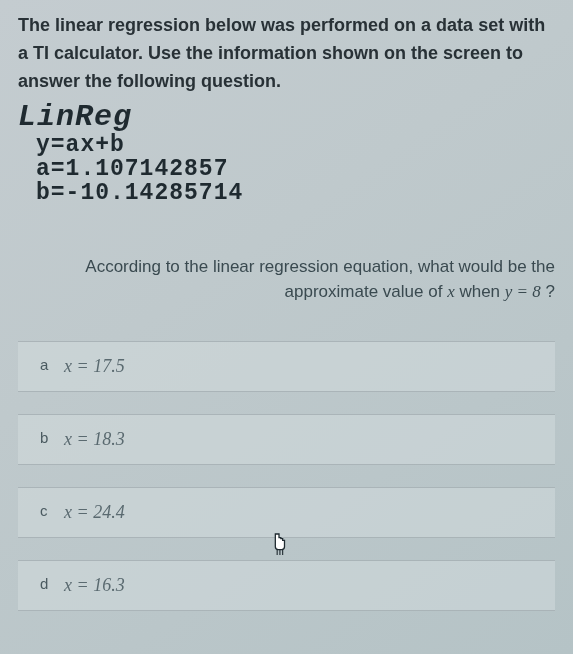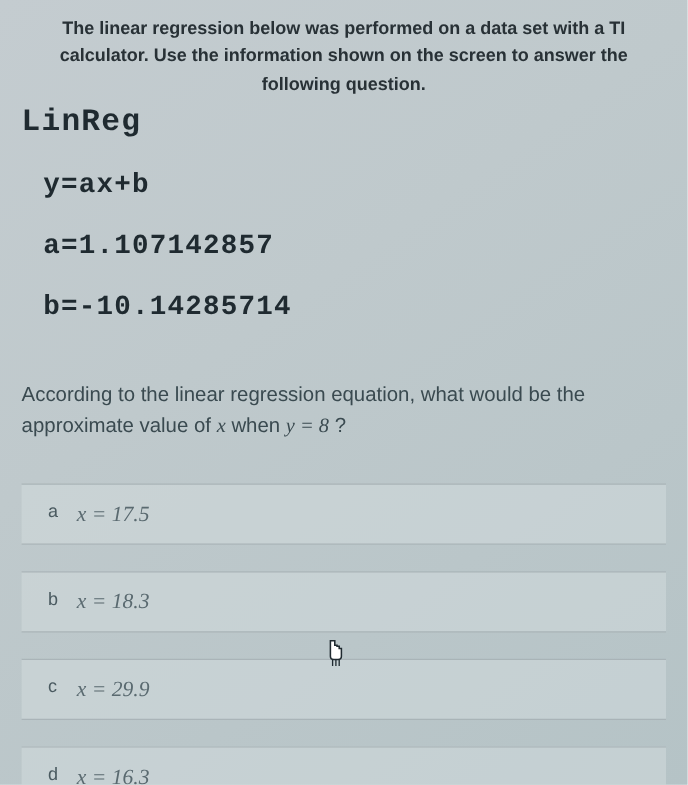--- a/index.html
+++ b/index.html
@@ -4,33 +4,33 @@
 <style>
 * { margin:0; padding:0; box-sizing:border-box; }
 body {
   width:573px; height:654px;
   background:linear-gradient(145deg,#c4ccd0 0%,#bfc9cc 40%,#b5c3c6 100%);
   font-family:Arial,Helvetica,sans-serif;
   color:#2a3338;
   padding:12px 18px 0 18px;
   overflow:hidden;
 }
-.intro { font-size:15px; line-height:1.55; font-weight:600; color:#283136;text-align:center; }
+.intro { font-size:18px; line-height:1.55; font-weight:600; color:#283136; }
 .linreg {
   margin-top:6px;
   font-family:"Courier New",monospace;
   font-weight:700;
   font-size:23px;
   line-height:1.05;
   letter-spacing:1px;
   color:#1f2a30;
 }
-.linreg .title { font-size:26px; }
-.linreg .indent { padding-left:18px;margin-top:27px; }
-.question { margin-top:48px; font-size:17px; line-height:1.5; color:#3a4a50; font-weight:500; }
+.linreg .title { font-size:30px;font-style:italic; }
+.linreg .indent { padding-left:18px; }
+.question { margin-top:48px; font-size:17px; line-height:1.5; color:#3a4a50; font-weight:500;text-align:right; }
 .question .mathvar { font-style:italic; font-family:"Times New Roman",serif; }
 .options { margin-top:36px; }
 .option {
   background:rgba(210,218,221,0.55);
   border-top:1px solid rgba(150,160,165,0.6);
   border-bottom:1px solid rgba(150,160,165,0.6);
   padding:14px 20px 14px 46px;
   margin-bottom:22px;
   font-size:17px;
   color:#5a6a70;
@@ -74,21 +74,21 @@
   <div class="option">
     <span class="letter">a</span>
     <span class="ans">x = 17.5</span>
   </div>
   <div class="option">
     <span class="letter">b</span>
     <span class="ans">x = 18.3</span>
   </div>
   <div class="option">
     <span class="letter">c</span>
-    <span class="ans">x = 29.9</span>
+    <span class="ans">x = 24.4</span>
   </div>
   <div class="option">
     <span class="letter">d</span>
     <span class="ans">x = 16.3</span>
   </div>
 </div>
 
 <svg class="cursor" viewBox="0 0 24 28">
   <path d="M8 2 L8 16 C8 18 9 19 11 19 L15 19 C17 19 18 18 18 16 L18 9 L16 9 L16 7 L14 7 L14 6 L12 6 L12 2 Z" fill="#fff" stroke="#1f2a30" stroke-width="1.4"></path>
   <path d="M10 19 L10 25 M13 19 L13 25 M16 19 L16 25" stroke="#1f2a30" stroke-width="1.2" fill="none"></path>

